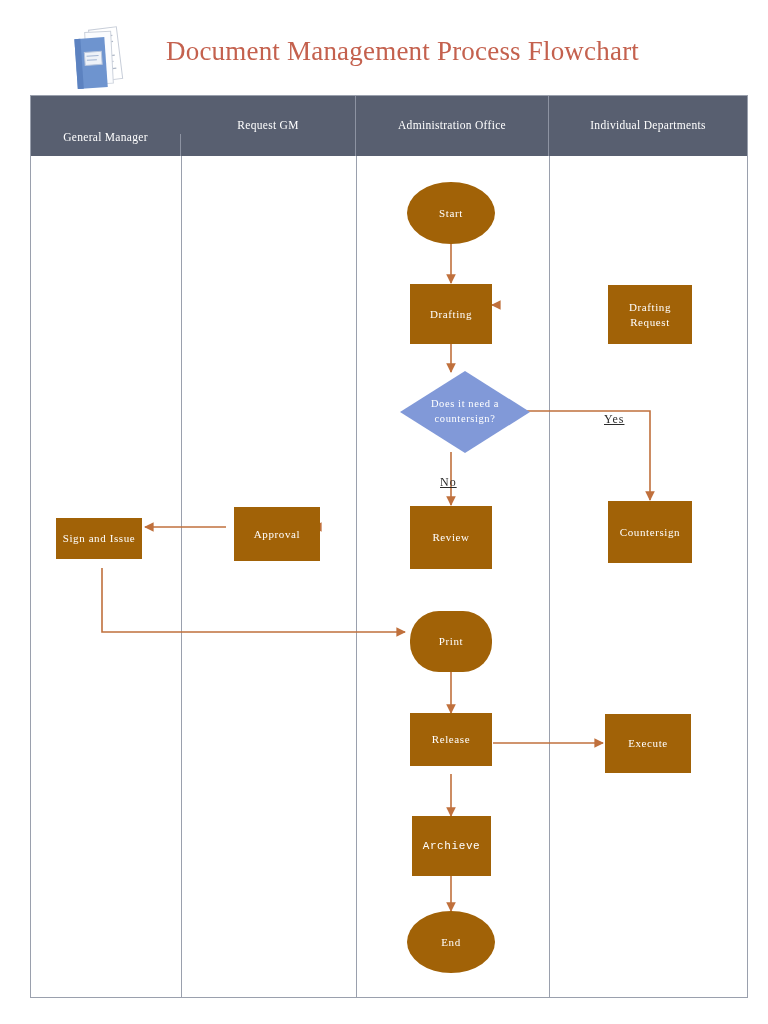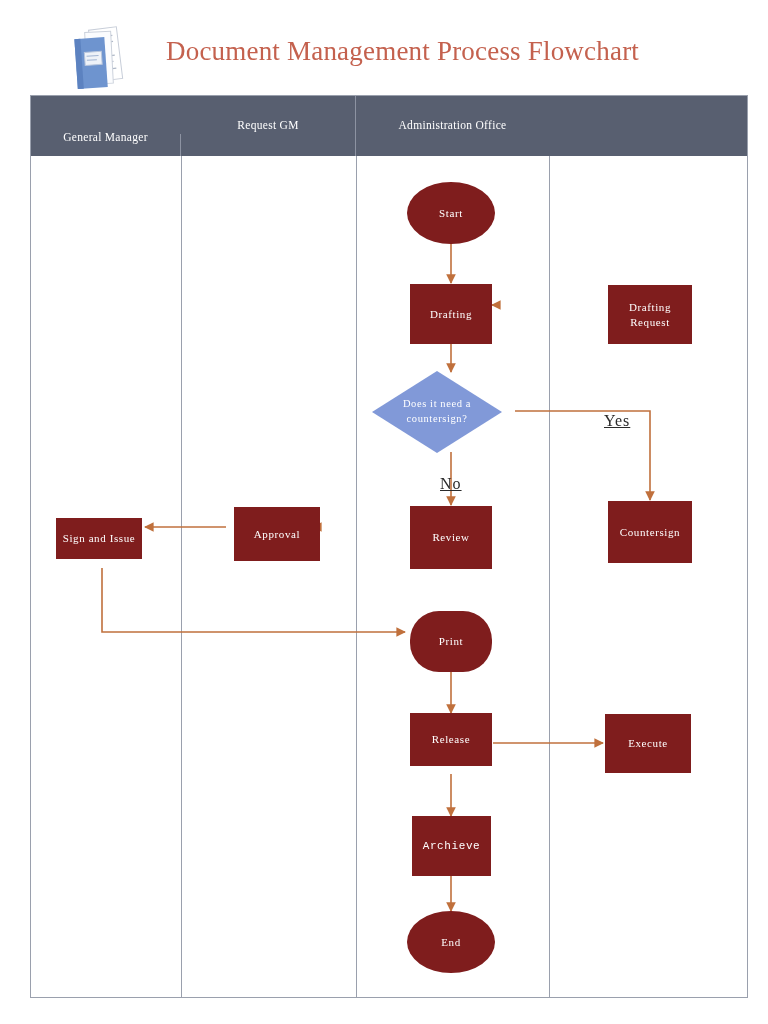--- a/index.html
+++ b/index.html
@@ -85,21 +85,21 @@
   #flow-canvas {
     position: absolute;
     left: 0; top: 0;
     width: 768px; height: 1024px;
     pointer-events: none;
   }
 
   
   .node {
     position: absolute;
-    background: #7f1d1d;
+    background: #a16207;
     color: #ffffff;
     font-family: "Liberation Serif", serif;
     font-size: 11px;
     letter-spacing: 0.6px;
     display: flex;
     align-items: center;
     justify-content: center;
     text-align: center;
     line-height: 1.35;
     box-sizing: border-box;
@@ -121,21 +121,21 @@
     z-index: 2;
     width: 84%;
     font-size: 10.5px;
     line-height: 1.4;
   }
 
   .edge-label {
     position: absolute;
     color: #2b2b2b;
     font-family: "Liberation Serif", serif;
-    font-size: 16px;
+    font-size: 12px;
     letter-spacing: 1px;
     white-space: nowrap;
     text-decoration: underline;
   }
 </style>
 </head>
 <body>
 
 <div id="title-bar">
 
@@ -167,20 +167,21 @@
 
   <div id="page-title">Document Management Process Flowchart</div>
 </div>
 
 <div id="lane-table">
 
   <div id="lane-header">
     <div class="lane-head-cell hc0">General Manager</div>
     <div class="lane-head-cell hc1">Request GM</div>
     <div class="lane-head-cell hc2">Administration Office</div>
+    <div class="lane-head-cell hc3">Individual Departments</div>
   </div>
 
   <div id="lane-body">
     <div class="lane-divider" style="left:150px;"></div>
     <div class="lane-divider" style="left:325px;"></div>
     <div class="lane-divider" style="left:518px;"></div>
   </div>
 </div>
 
 <svg id="flow-canvas" viewBox="0 0 768 1024" xmlns="http://www.w3.org/2000/svg">
@@ -216,21 +217,21 @@
     <line x1="451" y1="876" x2="451" y2="911" marker-end="url(#arw)"></line>
   </g>
 </svg>
 
 <div class="node terminator" style="left:407px; top:182px; width:88px; height:62px;">Start</div>
 
 <div class="node" style="left:410px; top:284px; width:82px; height:60px;">Drafting</div>
 
 <div class="node" style="left:608px; top:285px; width:84px; height:59px;">Drafting Request</div>
 
-<div class="node decision" style="left:372px; top:371px; width:130px; height:82px;align-items:center;">
+<div class="node decision" style="left:400px; top:371px; width:130px; height:82px;align-items:center;">
   <svg class="decision-shape" viewBox="0 0 130 82" preserveAspectRatio="none">
     <polygon points="65,0 130,41 65,82 0,41" fill="#8199d8"></polygon>
   </svg>
   <span class="decision-label">Does it need a countersign?</span>
 </div>
 
 <div class="node" style="left:608px; top:501px; width:84px; height:62px;">Countersign</div>
 
 <div class="node" style="left:410px; top:506px; width:82px; height:63px;">Review</div>
 

